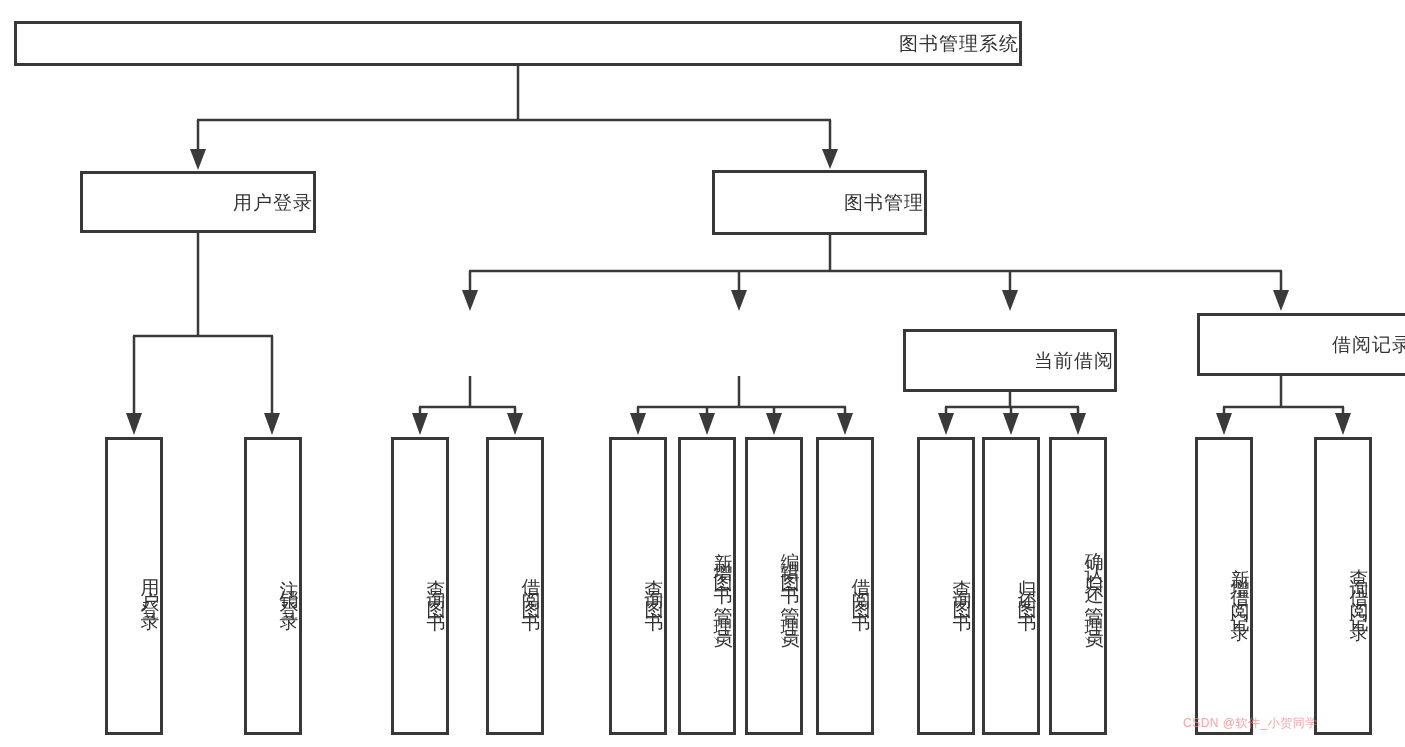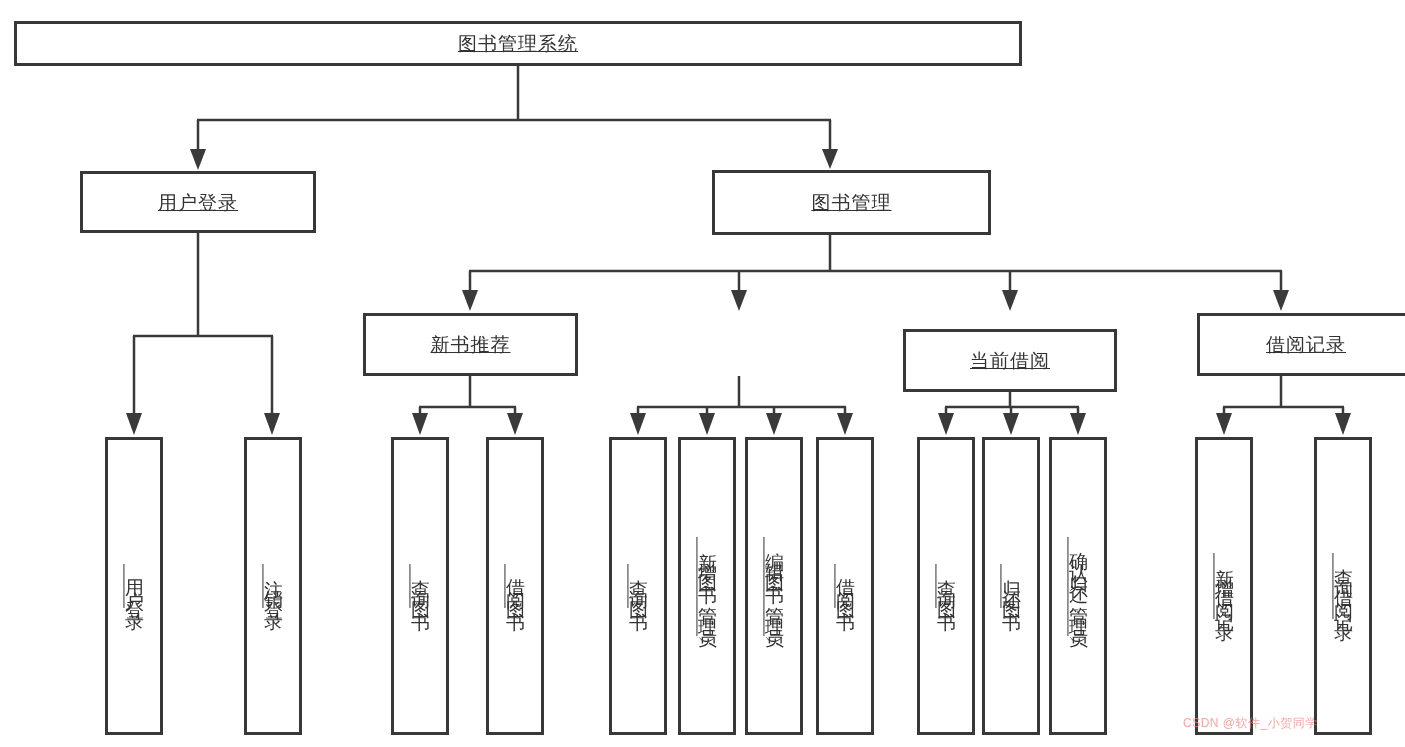--- a/index.html
+++ b/index.html
@@ -17,22 +17,21 @@
     left: 0; top: 0;
     width: 1405px; height: 747px;
   }
   .node {
     position: absolute;
     box-sizing: border-box;
     border: 3px solid #383838;
     background: #ffffff;
     display: flex;
     align-items: center;
-    justify-content: center;
-    text-decoration: underline;
+    justify-content: flex-end;
   }
   .node .h-label {
     font-size: 19px;
     letter-spacing: 1px;
     color: #333333;
     white-space: nowrap;
     line-height: 1;
   }
   .node .v-label {
     writing-mode: vertical-lr;
@@ -92,27 +91,24 @@
     </g>
   </svg>
 
   <div class="node" style="left:14px; top:21px; width:1008px; height:45px;">
     <span class="h-label">图书管理系统</span>
   </div>
 
   <div class="node" style="left:80px; top:171px; width:236px; height:62px;">
     <span class="h-label">用户登录</span>
   </div>
-  <div class="node" style="left:712px; top:170px; width:279px; height:65px;">
+  <div class="node" style="left:712px; top:170px; width:215px; height:65px;">
     <span class="h-label">图书管理</span>
   </div>
 
-  <div class="node" style="left:363px; top:313px; width:215px; height:63px;">
-    <span class="h-label">新书推荐</span>
-  </div>
   <div class="node" style="left:903px; top:329px; width:214px; height:63px;">
     <span class="h-label">当前借阅</span>
   </div>
   <div class="node" style="left:1172px; top:313px; width:218px; height:63px;margin-left:25px;">
     <span class="h-label">借阅记录</span>
   </div>
 
   <div class="node" style="left:105px; top:437px; width:58px; height:298px;">
     <span class="v-label">用户登录</span>
   </div>

